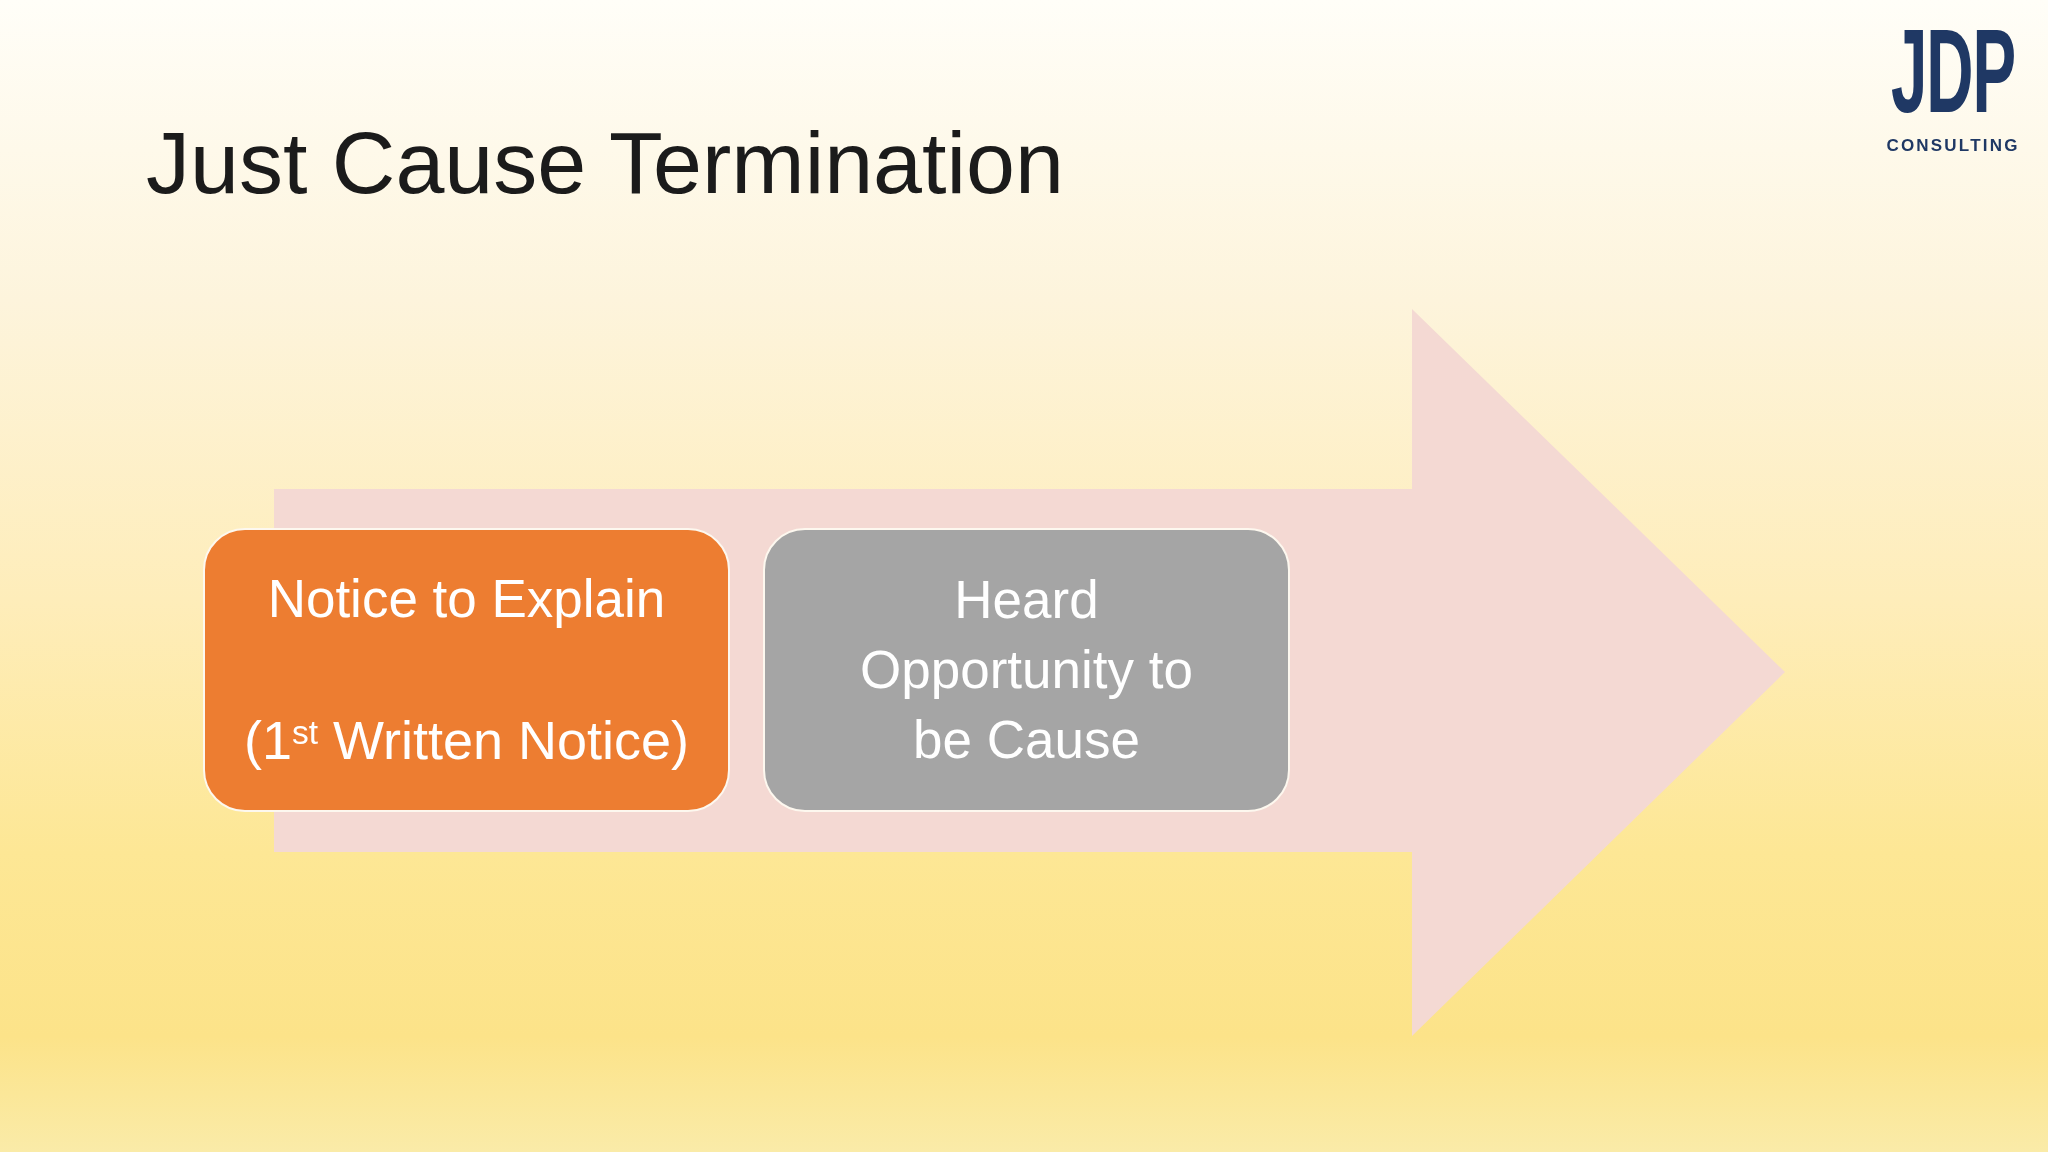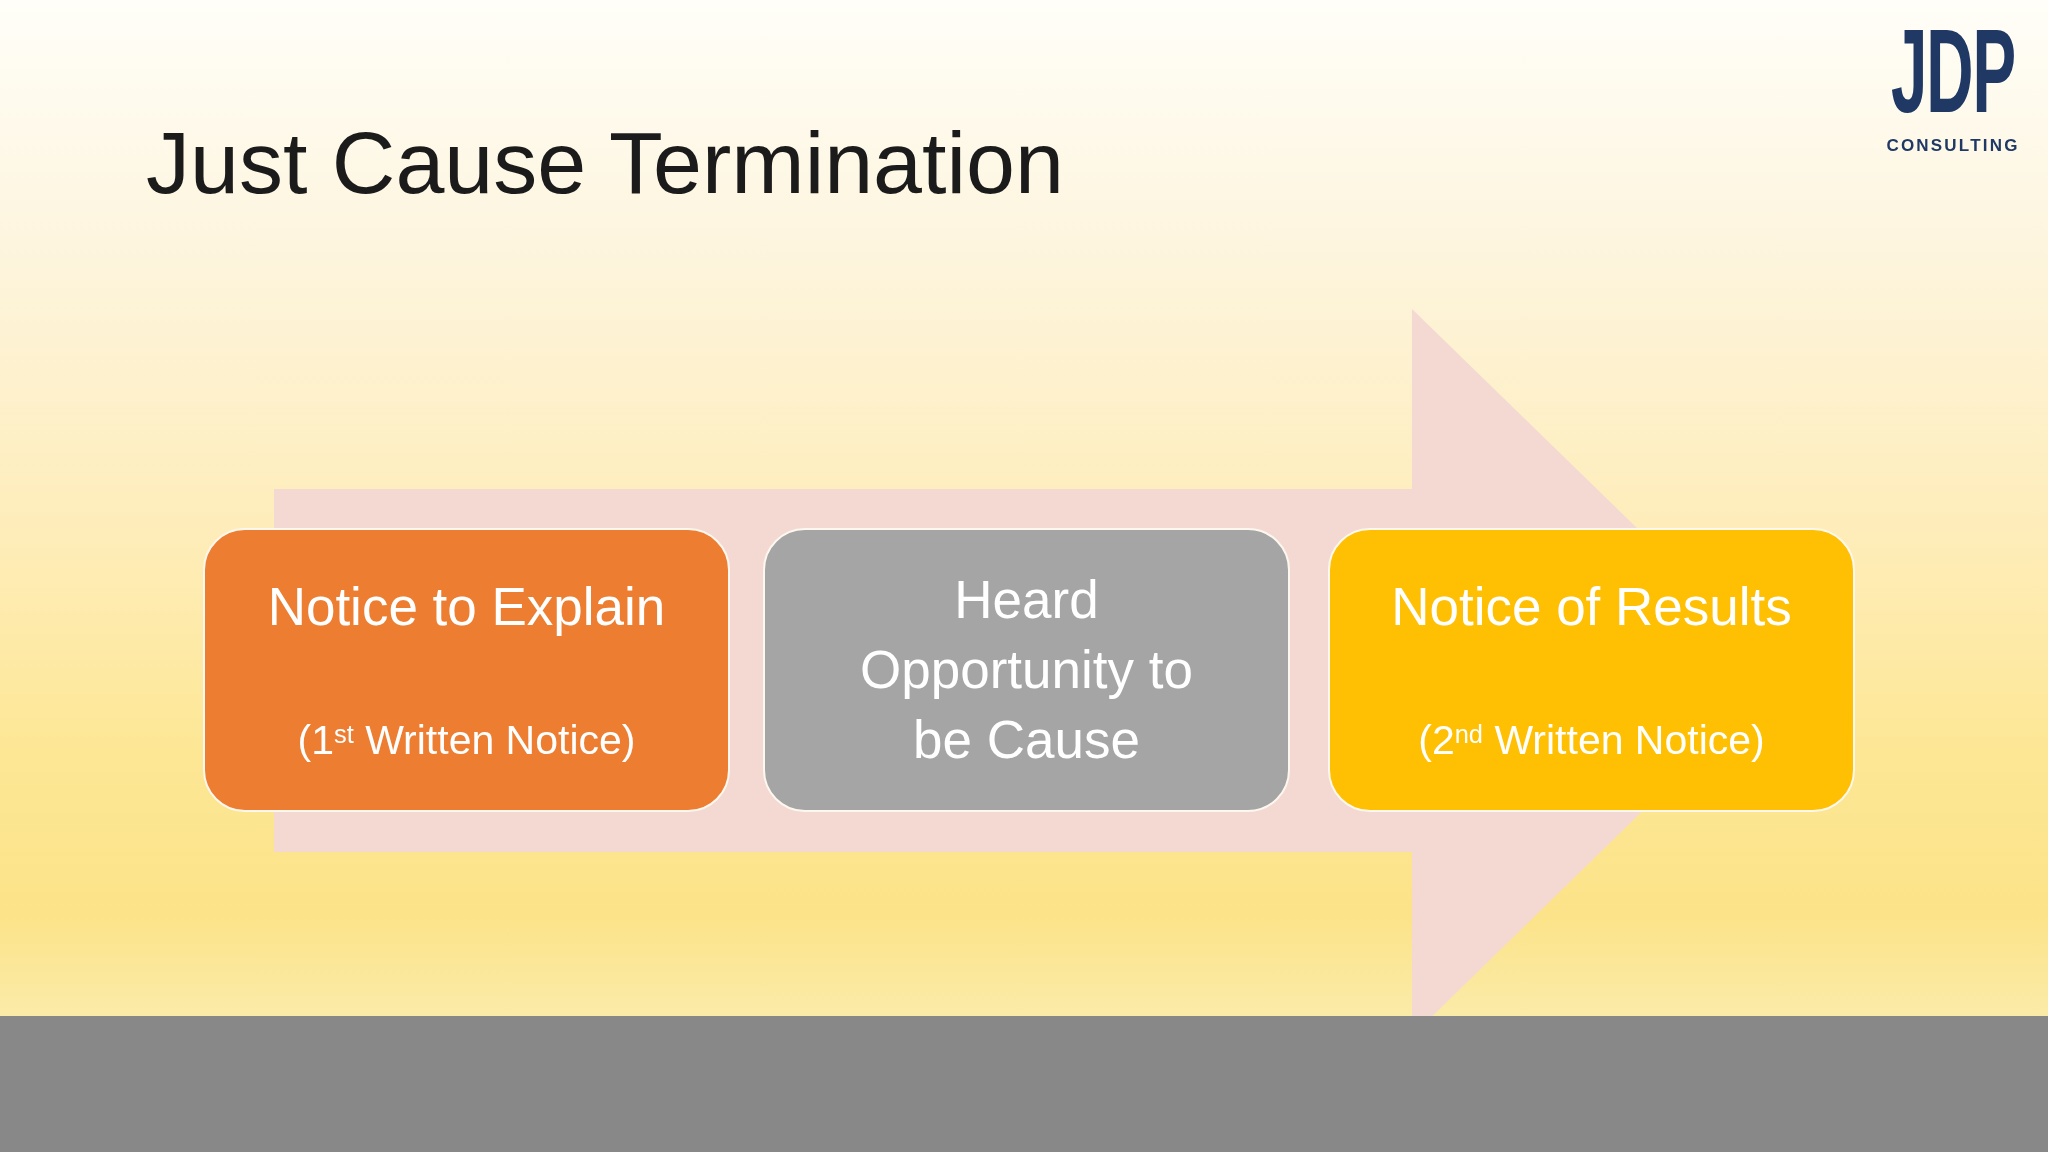--- a/index.html
+++ b/index.html
@@ -1,19 +1,19 @@
 <!DOCTYPE html>
 <html><head>
 <meta charset="utf-8">
 <style>
   html, body { margin: 0; padding: 0; background: #888; }
   .slide {
     position: relative;
     width: 2048px;
-    height: 1016px;
+    height: 1152px;
     overflow: hidden;
     font-family: "Liberation Sans", sans-serif;
     background: linear-gradient(180deg,
       #FFFEF8 0%,
       #FDF4DC 26%,
       #FEEDBA 52%,
       #FDE795 74%,
       #FCE389 90%,
       #FAEBA8 100%);
   }
@@ -83,21 +83,21 @@
   .box-3 { left: 1328px; }
 
   .box-title {
     font-size: 53px;
     line-height: 1.2;
     font-weight: 400;
   }
   .box-title .line { line-height: 1.32; }
   .box-sub {
     margin-top: 36px;
-    font-size: 41px;
+    font-size: 54px;
     line-height: 1.2;
     font-weight: 400;
   }
   .box-sub sup {
     font-size: 0.62em;
     vertical-align: baseline;
     position: relative;
     top: -0.45em;
   }
 
@@ -135,21 +135,15 @@
   </div>
 
   <div class="box box-2" style="background-color: rgb(165, 165, 165);">
     <div class="box-title">
       <div class="line">Heard</div>
       <div class="line">Opportunity to</div>
       <div class="line">be Cause</div>
     </div>
   </div>
 
-  <div class="box box-3" style="background-color: rgb(255, 192, 3);">
-    <div class="box-title">Notice of Results</div>
-    <div class="box-sub">
-      <span>(2</span><sup>nd</sup><span> Written Notice)</span>
-    </div>
-  </div>
 
 
 </div>
 
 </body></html>

